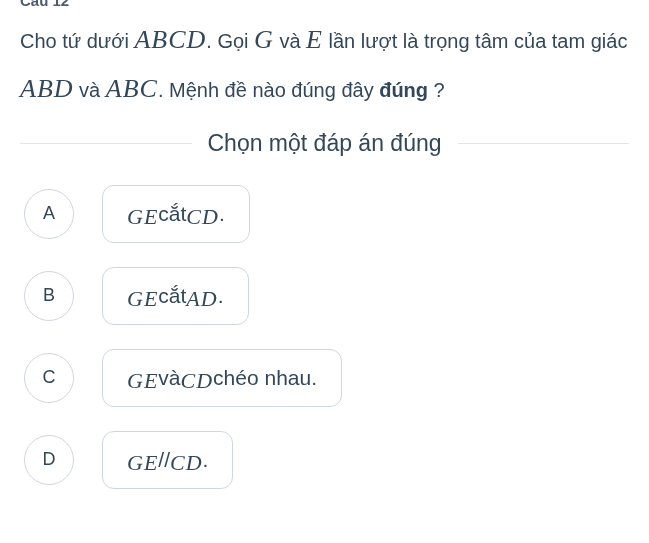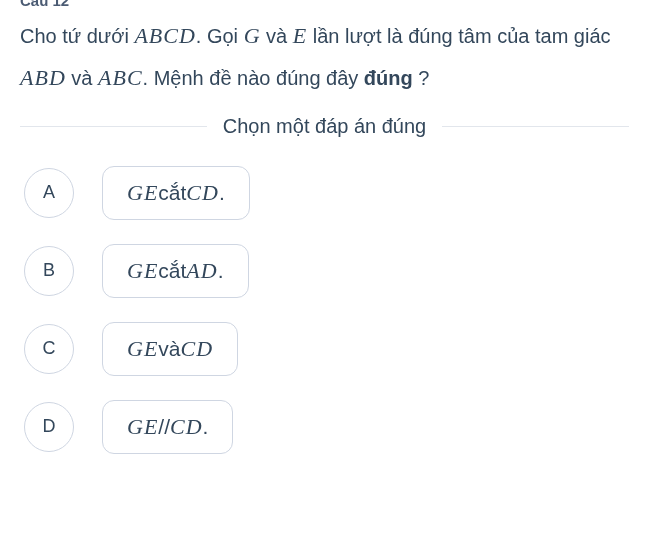--- a/index.html
+++ b/index.html
@@ -20,36 +20,36 @@
   }
   .question {
     font-size: 20px;
     line-height: 1.9;
     color: #33475b;
     margin-bottom: 16px;
   }
   .question .math {
     font-family: "Times New Roman", Times, serif;
     font-style: italic;
-    font-size: 22px;
+    font-size: 26px;
     letter-spacing: 1px;
   }
   .question .bold { font-weight: 700; text-align: right; }
   .instr-row {
     display: flex;
     align-items: center;
     margin: 14px 0 28px 0;
   }
   .instr-line {
     flex: 1;
     height: 1px;
     background: #e2e6ec;
   }
   .instr-text {
-    font-size: 20px;
+    font-size: 23px;
     color: #33475b;
     padding: 0 16px;
     white-space: nowrap;
   }
   .options { display: flex; flex-direction: column; gap: 24px; padding-left: 4px;}
   .opt-row { display: flex; align-items: center; gap: 28px; }
   .opt-btn {
     width: 50px; height: 50px;
     border: 1.5px solid #cfd6e2;
     border-radius: 50%;
@@ -68,29 +68,30 @@
     cursor: pointer;
     display: inline-flex;
     align-items: center;
     min-height: 54px;
   }
   .opt-box .math {
     font-family: "Times New Roman", Times, serif;
     font-style: italic;
     font-size: 22px;
     letter-spacing: 1px;
+    margin-top: 6px;
   }
 </style>
 </head>
 <body>
 
 <div class="qnum">Câu 12</div>
 
 <div class="question">
-  <span>Cho tứ dưới </span><span class="math">ABCD</span><span>. Gọi </span><span class="math">G</span><span> và </span><span class="math">E</span><span> lần lượt là đúng tâm của tam giác </span><span class="math">ABD</span><span> và </span><span class="math">ABC</span><span>. Mệnh đề nào đúng đây </span><span class="bold">đúng</span><span> ?</span>
+  <span>Cho tứ dưới </span><span class="math">ABCD</span><span>. Gọi </span><span class="math">G</span><span> và </span><span class="math">E</span><span> lần lượt là trọng tâm của tam giác </span><span class="math">ABD</span><span> và </span><span class="math">ABC</span><span>. Mệnh đề nào đúng đây </span><span class="bold">đúng</span><span> ?</span>
 </div>
 
 <div class="instr-row">
   <div class="instr-line"></div>
   <div class="instr-text">Chọn một đáp án đúng</div>
   <div class="instr-line"></div>
 </div>
 
 <div class="options">
 
@@ -113,20 +114,21 @@
         <span>.</span>
     </div>
   </div>
 
   <div class="opt-row">
     <div class="opt-btn">C</div>
     <div class="opt-box">
       <span class="math">GE</span>
         <span> và </span>
         <span class="math">CD</span>
+        <span> chéo nhau.</span>
     </div>
   </div>
 
   <div class="opt-row">
     <div class="opt-btn">D</div>
     <div class="opt-box">
       <span class="math">GE</span>
         <span> // </span>
         <span class="math">CD</span>
         <span>.</span>

